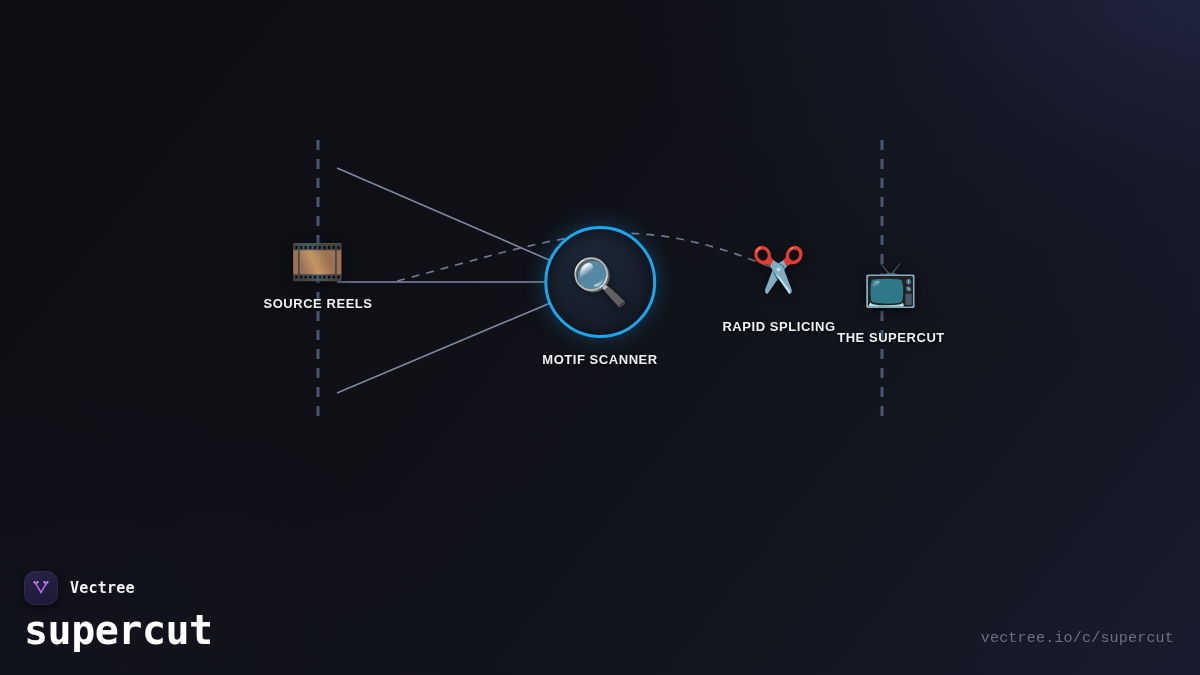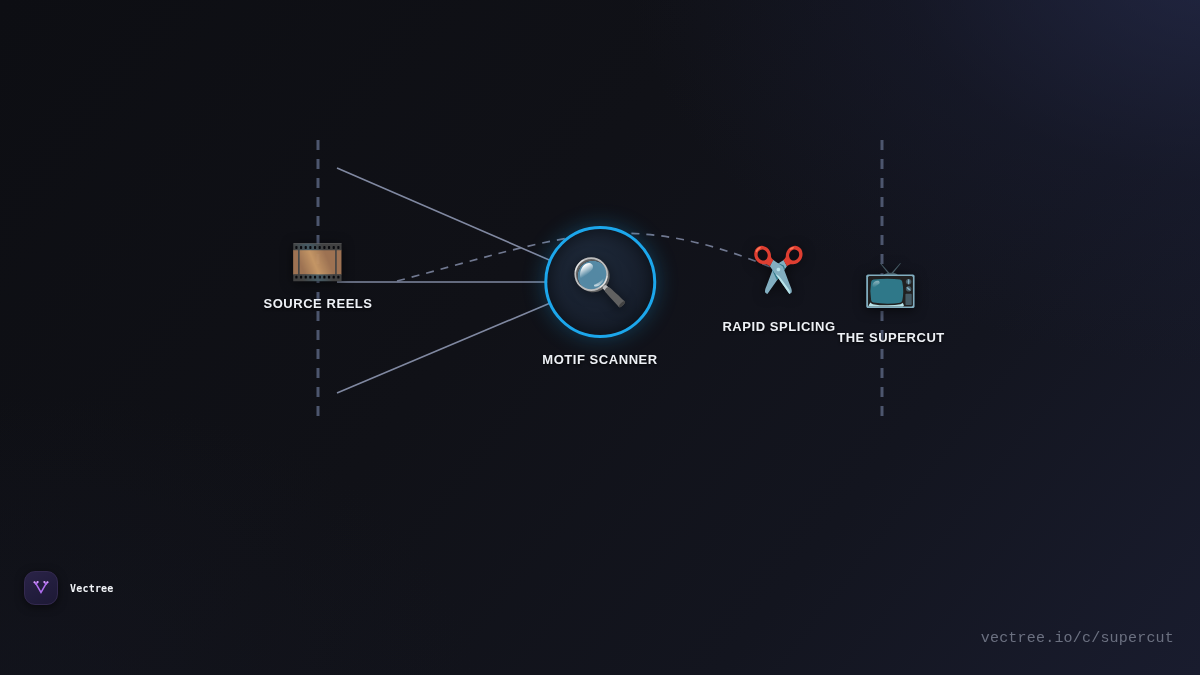--- a/index.html
+++ b/index.html
@@ -105,21 +105,21 @@
   #brand-mark {
     width: 34px; height: 34px;
     border-radius: 11px;
     background: linear-gradient(150deg, #2a2347 0%, #221d3d 55%, #1d1935 100%);
     border: 1px solid #33294f;
     display: flex; align-items: center; justify-content: center;
     box-shadow: 0 2px 8px rgba(0,0,0,0.5);
   }
   #brand-name {
     font-family: "DejaVu Sans Mono", monospace;
-    font-size: 10px;
+    font-size: 15px;
     font-weight: bold;
     color: #f2f4f8;
     letter-spacing: 0.2px;
   }
 
   #headline {
     position: absolute;
     left: 24px;
     top: 52px;
     font-family: "DejaVu Sans Mono", monospace;
@@ -197,17 +197,18 @@
             <circle cx="3.5" cy="4.2" r="1.05"></circle>
             <circle cx="6.6" cy="4.0" r="1.05"></circle>
             <circle cx="16.5" cy="4.2" r="1.05"></circle>
             <circle cx="13.4" cy="4.0" r="1.05"></circle>
           </g>
         </svg>
       </div>
       <div id="brand-name">Vectree</div>
     </div>
 
+    <div id="headline">supercut</div>
 
     <div id="permalink">vectree.io/c/supercut</div>
   </div>
 
 </div>
 
 </body></html>

